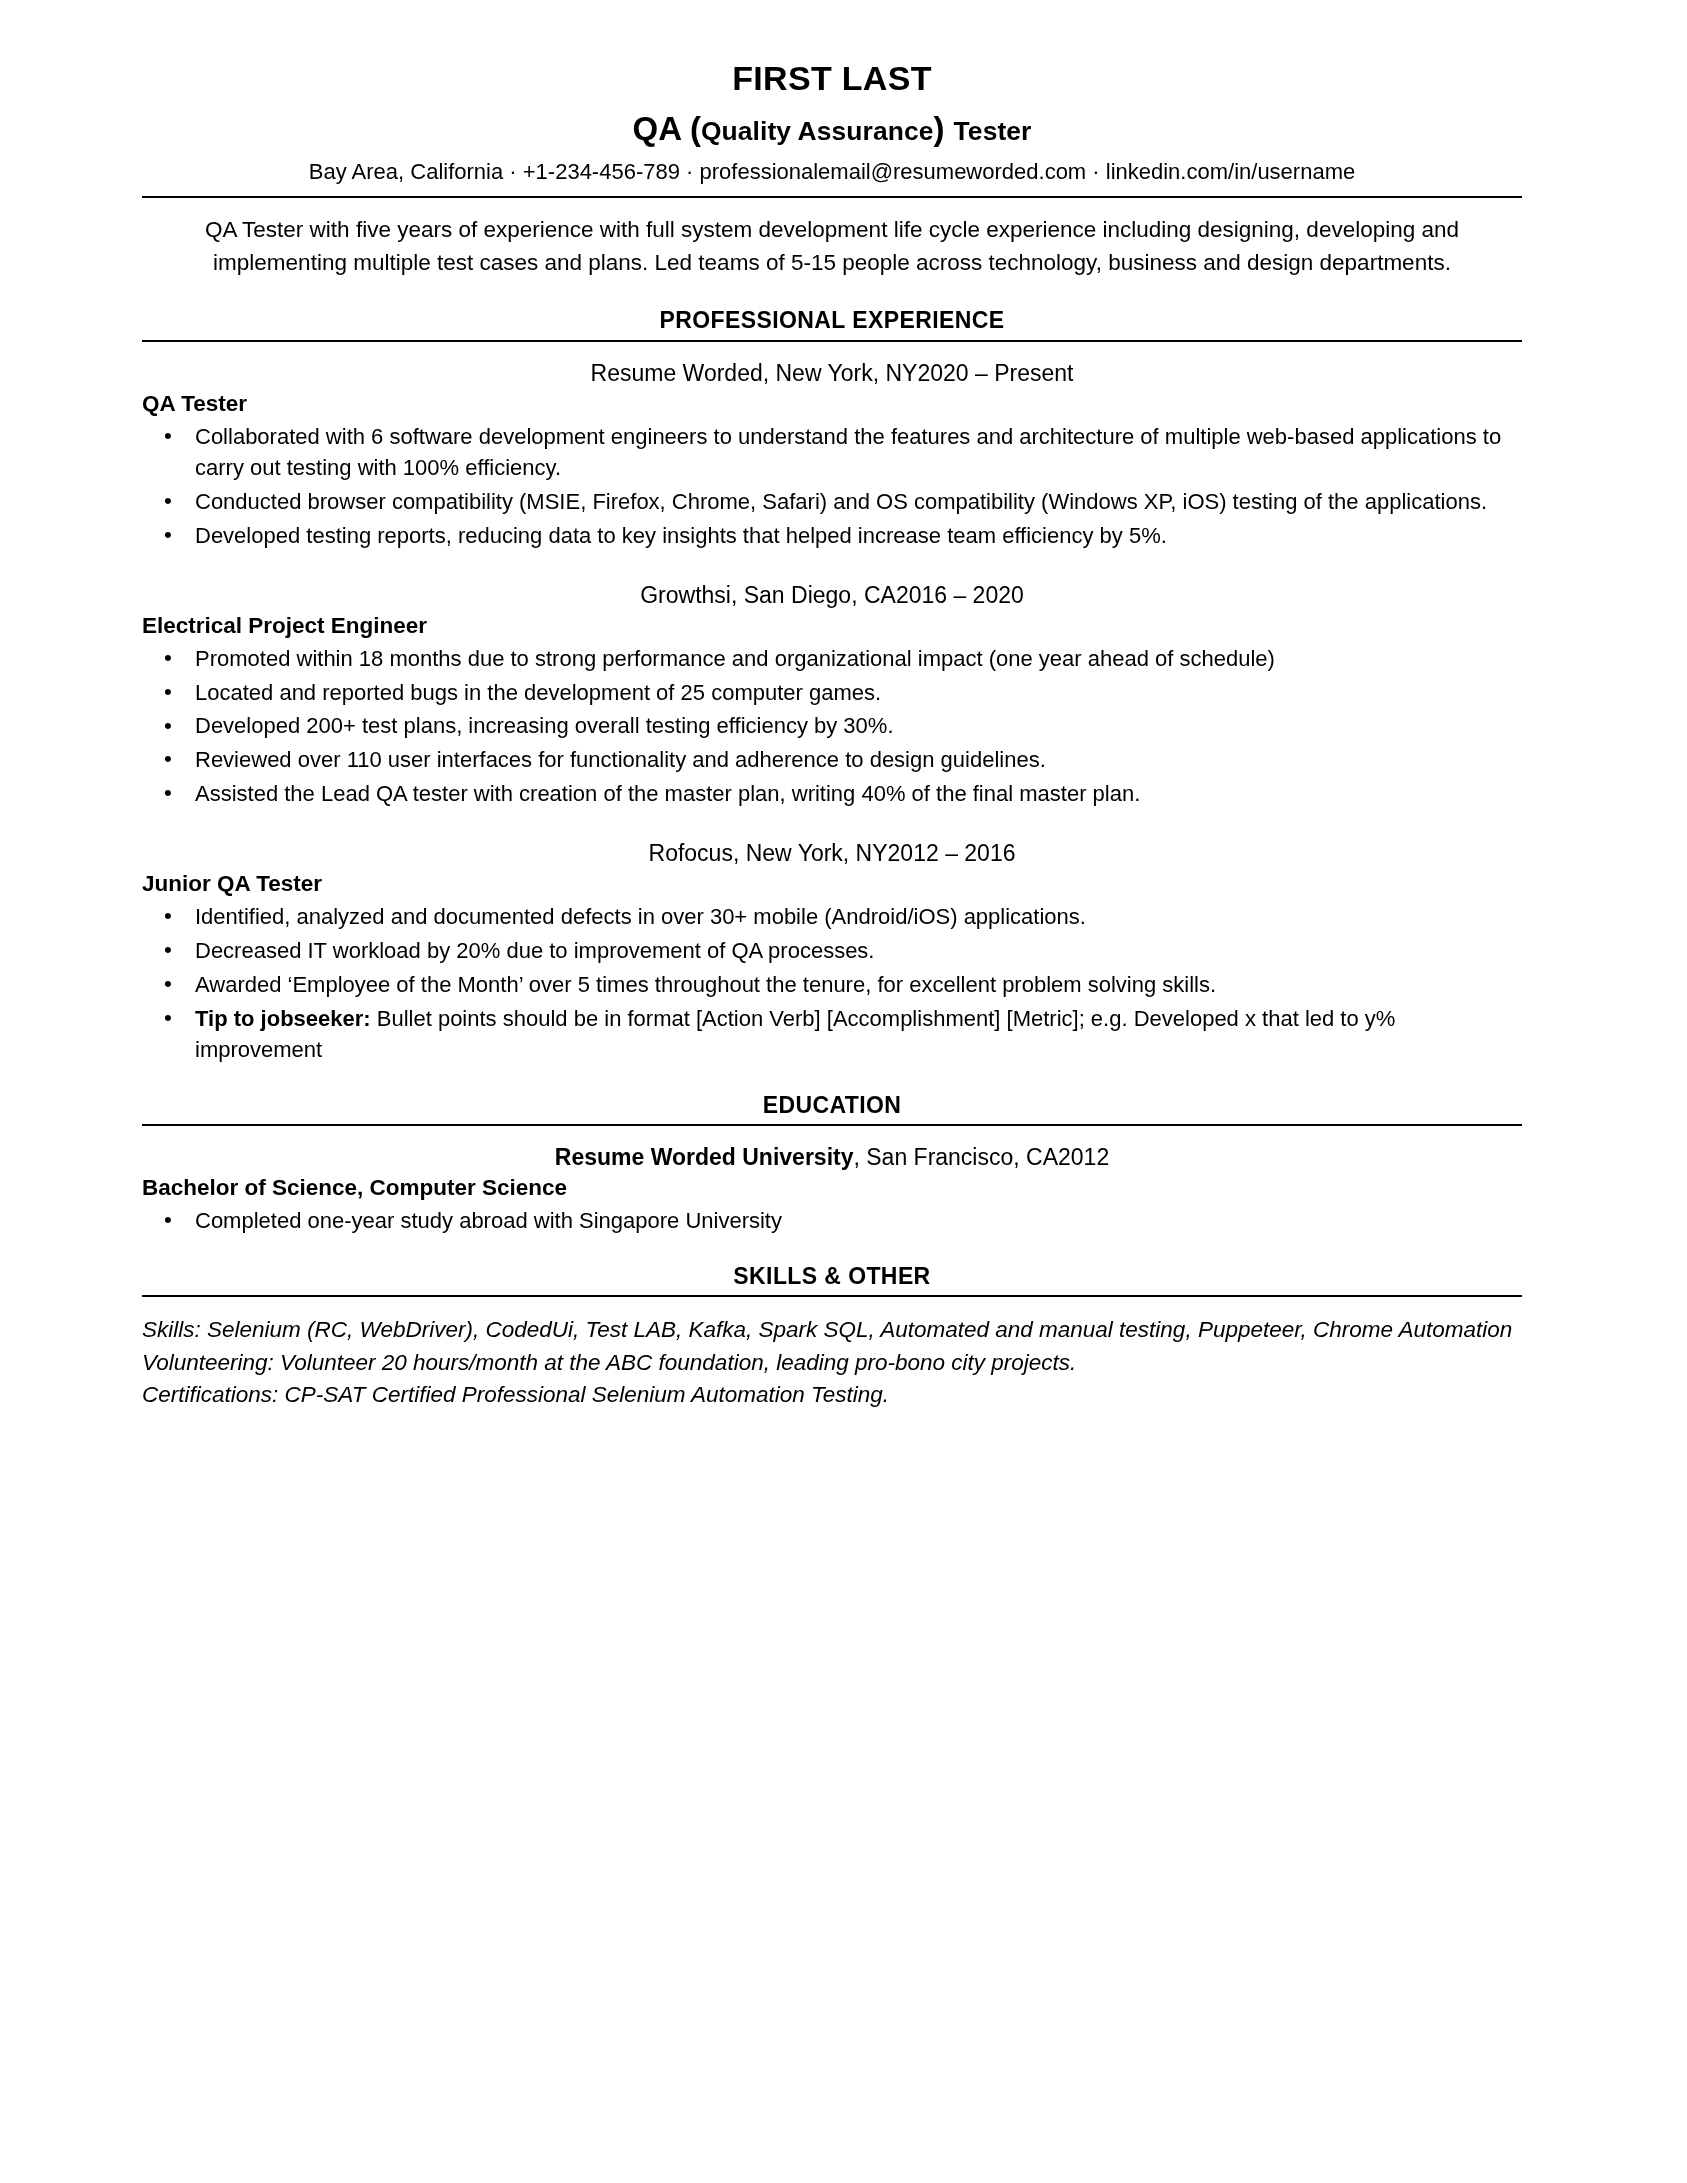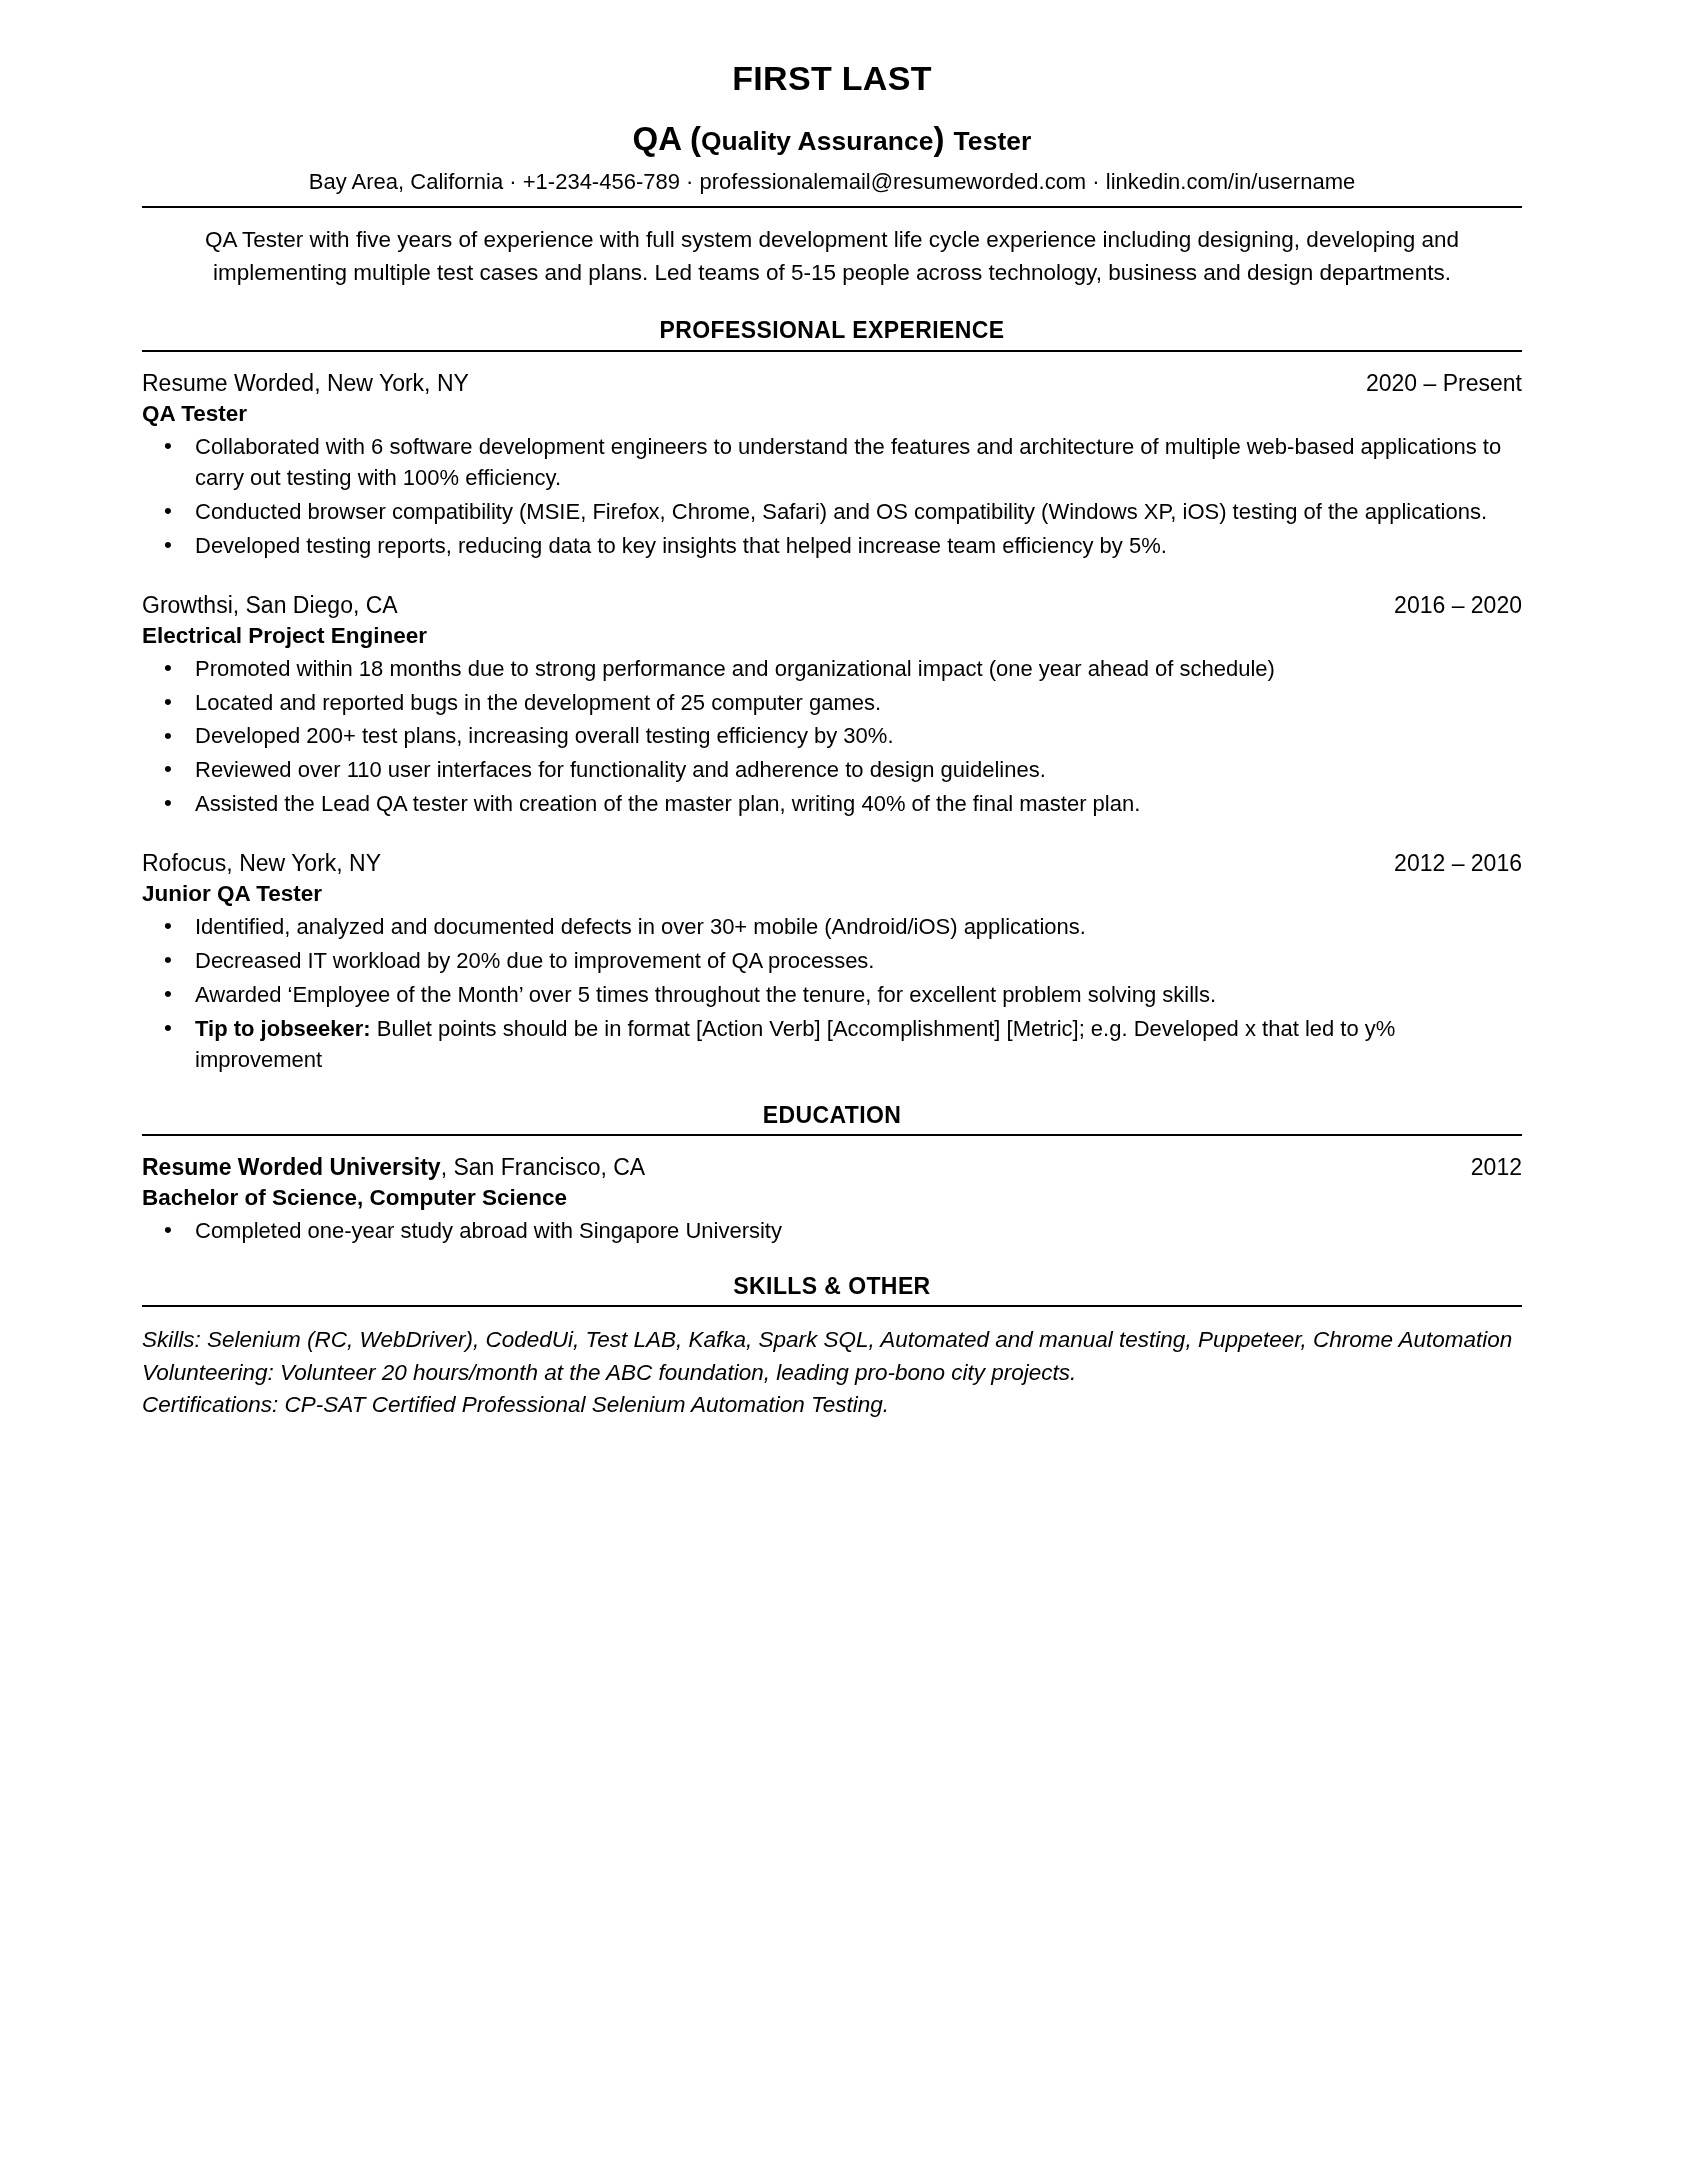--- a/index.html
+++ b/index.html
@@ -29,21 +29,21 @@
     font-weight: 700;
     letter-spacing: 0.3px;
     line-height: 1.12;
     margin: 10.6px 0 0 0;
   }
   .headline {
     text-align: center;
     font-size: 33px;
     font-weight: 700;
     line-height: 1.18;
-    margin: 23px 0 0 0;
+    margin: 13px 0 0 0;
     white-space: nowrap;
   }
   .headline .sc {
     font-size: 0.80em;
     letter-spacing: 0.1px;
   }
   .contact {
     text-align: center;
     font-size: 22px;
     font-weight: 400;
@@ -77,21 +77,21 @@
     margin: 26.5px 0 0 0;
   }
   .section-head.first { margin-top: 28px; }
 
   
   .entry { margin-top: 17px; }
   .entry.spaced { margin-top: 30px; }
 
   .entry-top {
     display: flex;
-    justify-content: space-between;
+    justify-content: center;
     align-items: baseline;
     font-size: 23px;
     line-height: 1.22;
   }
   .entry-org { font-weight: 400; }
   .entry-org .b { font-weight: 700; }
   .entry-date { font-weight: 400; white-space: nowrap; }
 
   .entry-title {
     font-size: 22.5px;

